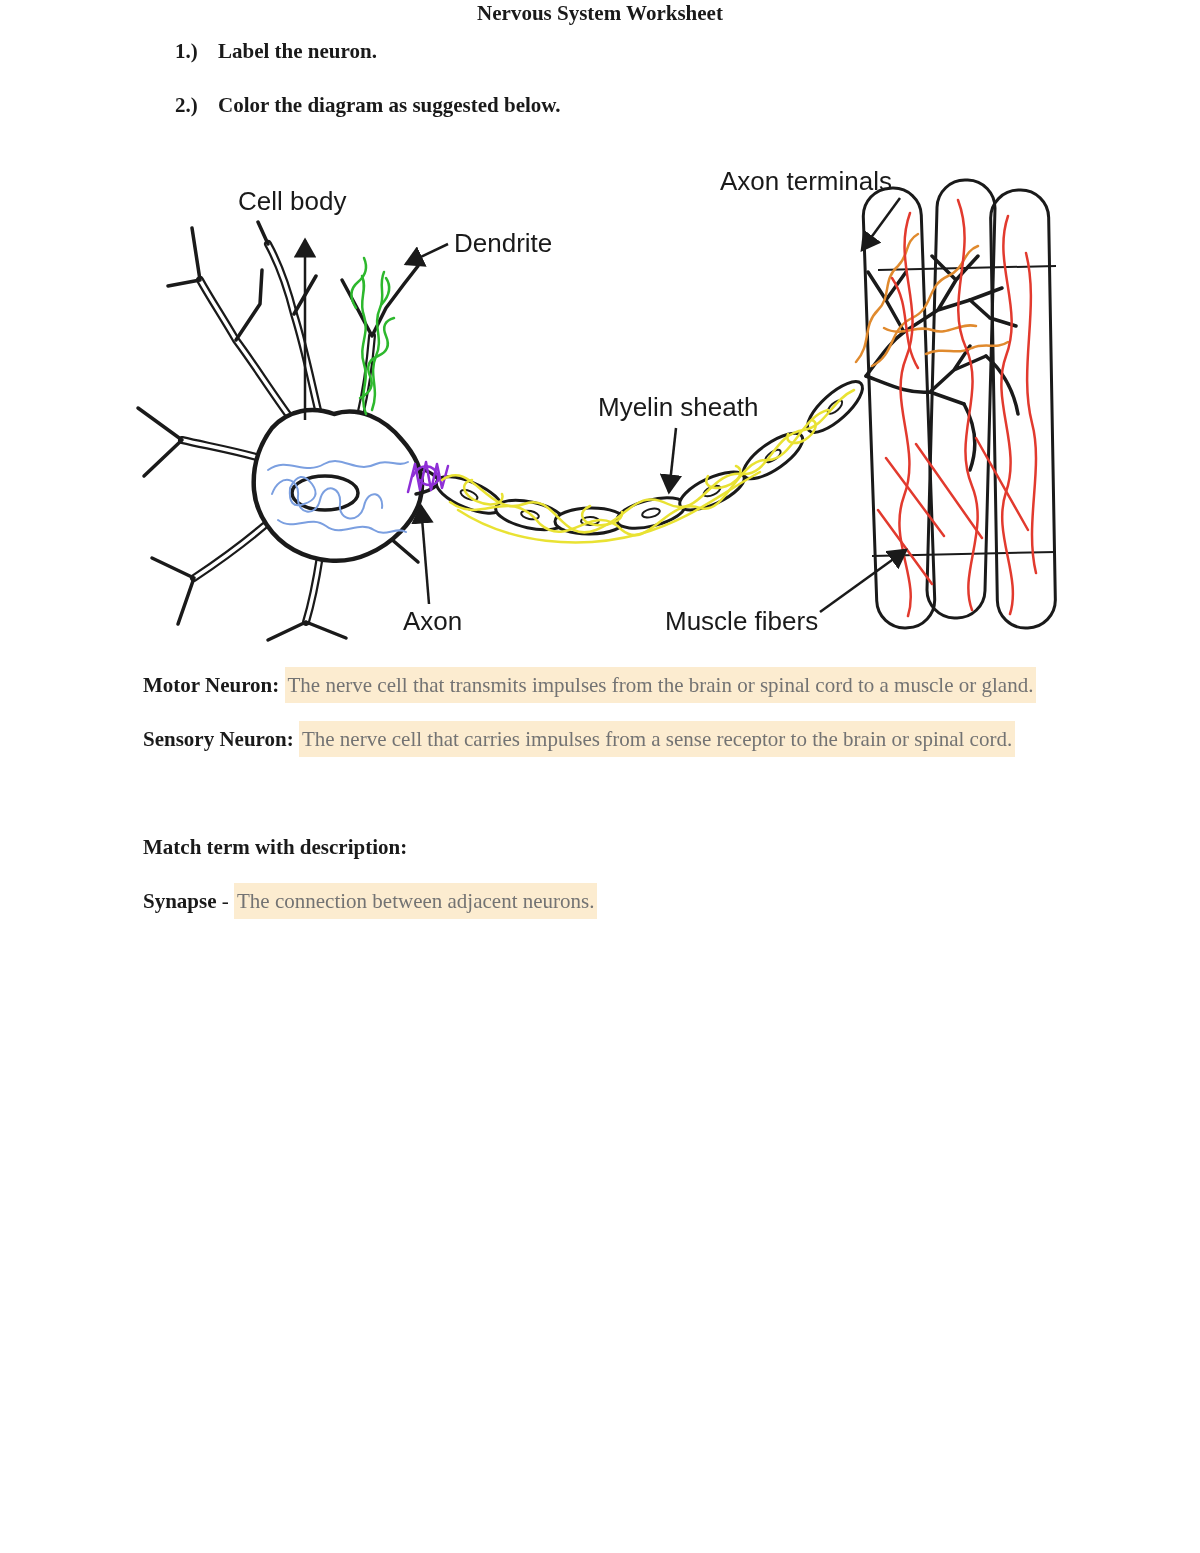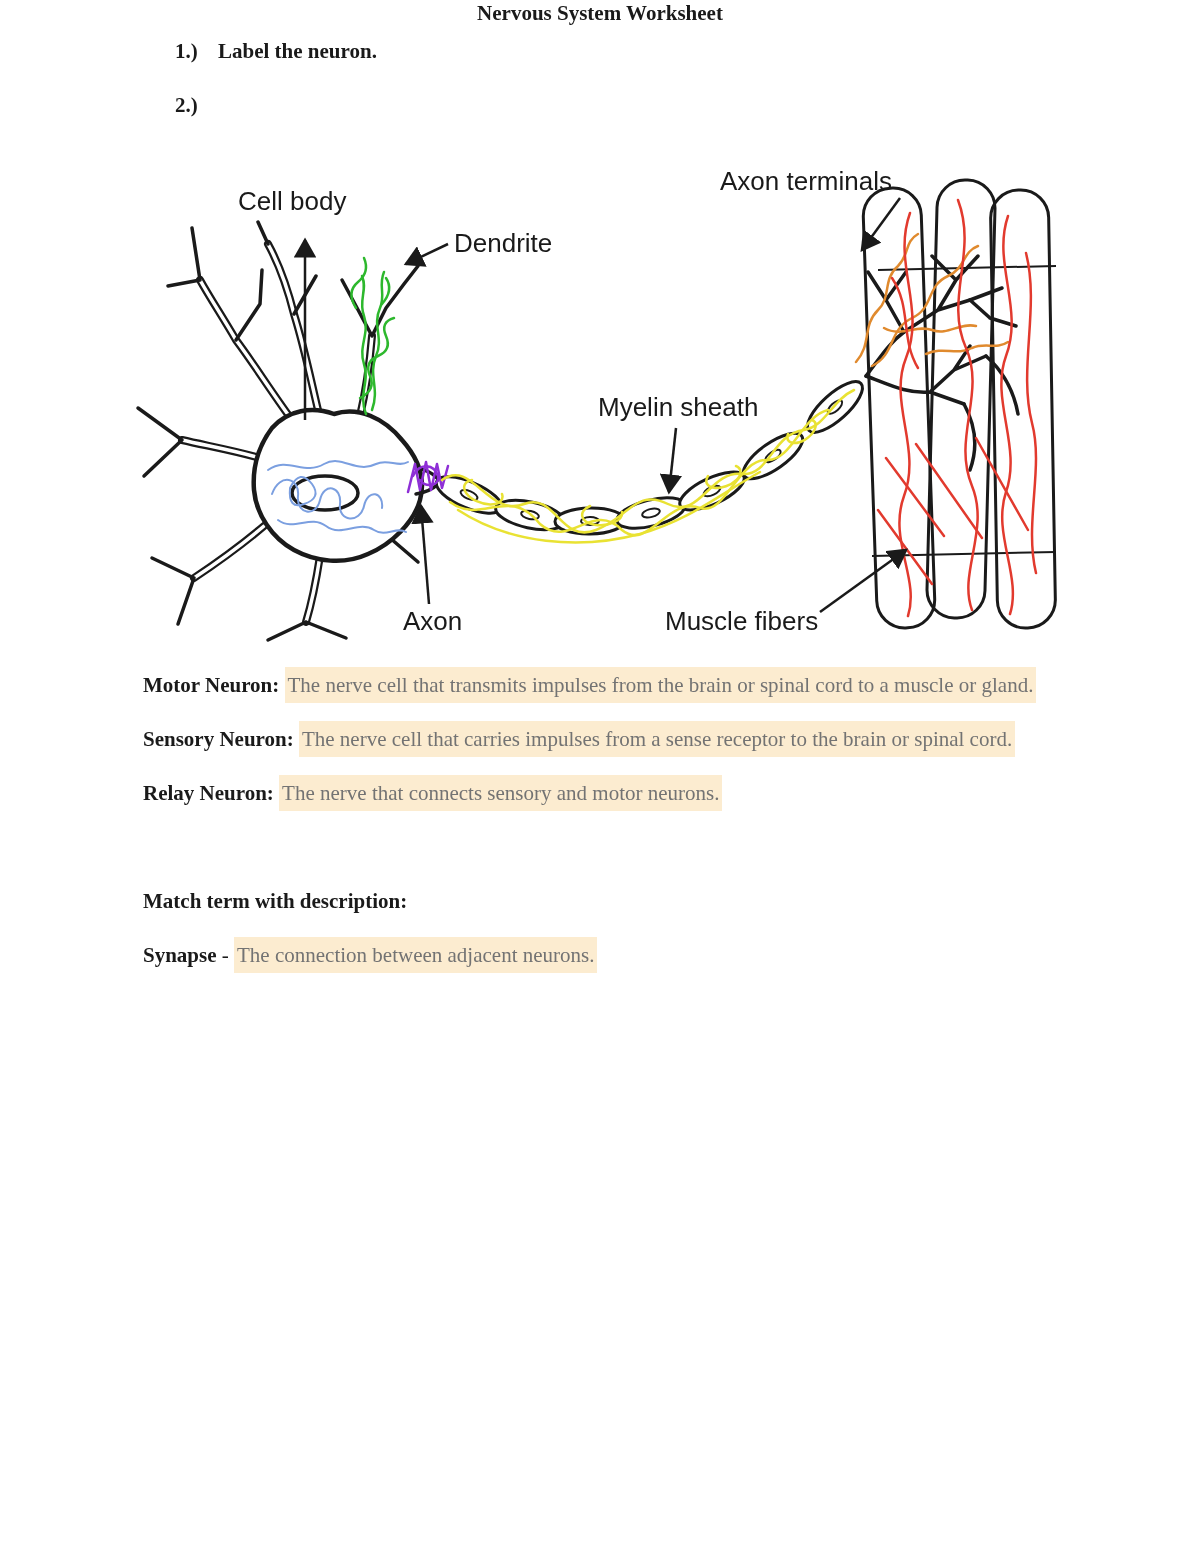--- a/index.html
+++ b/index.html
@@ -69,20 +69,21 @@
 
   <h1 class="title">Nervous System Worksheet</h1>
 
   <div class="item item-1">
     <span class="num">1.)</span>
     <span>Label the neuron.</span>
   </div>
 
   <div class="item item-2">
     <span class="num">2.)</span>
+    <span>Color the diagram as suggested below.</span>
   </div>
 
   <div class="diagram">
     <svg viewBox="0 0 960 500" xmlns="http://www.w3.org/2000/svg">
       <defs>
         <marker id="arr" markerWidth="9" markerHeight="9" refX="7" refY="4.5" orient="auto">
           <path d="M0,0 L8,4.5 L0,9 Z" fill="#1a1a1a"></path>
         </marker>
       </defs>
 
@@ -214,20 +215,19 @@
       <text x="283" y="472">Axon</text>
       <text x="545" y="472">Muscle fibers</text>
     </svg>
   </div>
 
 
   <p class="para"><span class="term">Motor Neuron:</span> <span class="hl">The nerve cell that transmits impulses from the brain or spinal cord to a muscle or gland.</span></p>
 
   <p class="para"><span class="term">Sensory Neuron:</span> <span class="hl">The nerve cell that carries impulses from a sense receptor to the brain or spinal cord.</span></p>
 
-  <p class="para"><span class="term">Relay Neuron:</span> <span class="hl">The nerve that connects sensory and motor neurons.</span></p>
 
   <p class="match-heading">Match term with description:</p>
 
   <p class="para"><span class="term">Synapse</span> <span>-</span> <span class="hl">The connection between adjacent neurons.</span></p>
 
 
 </div>
 
 </body></html>

